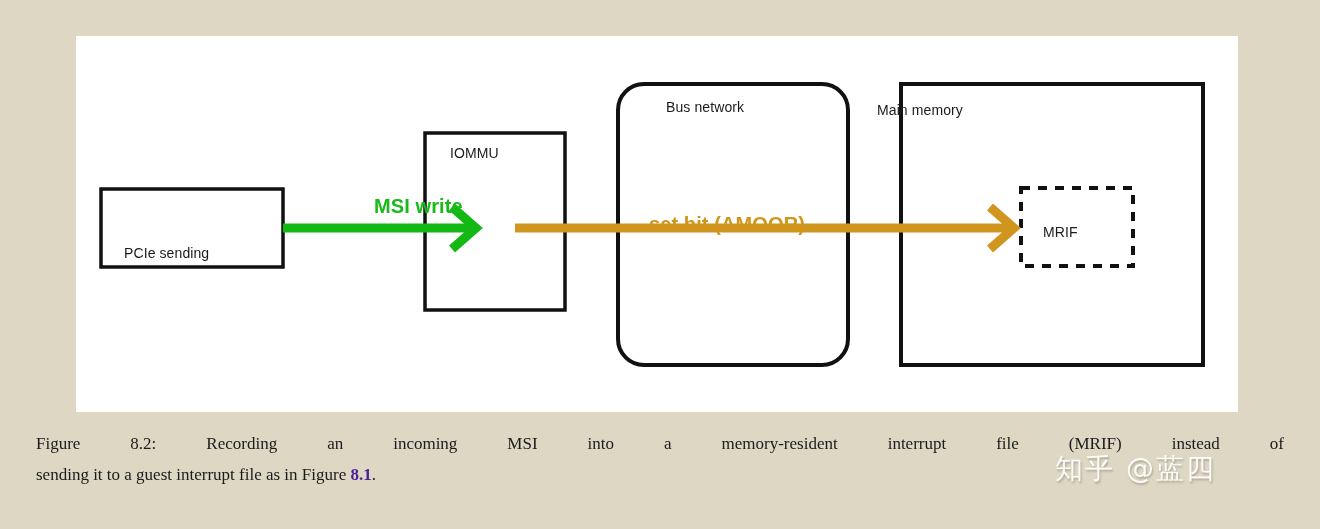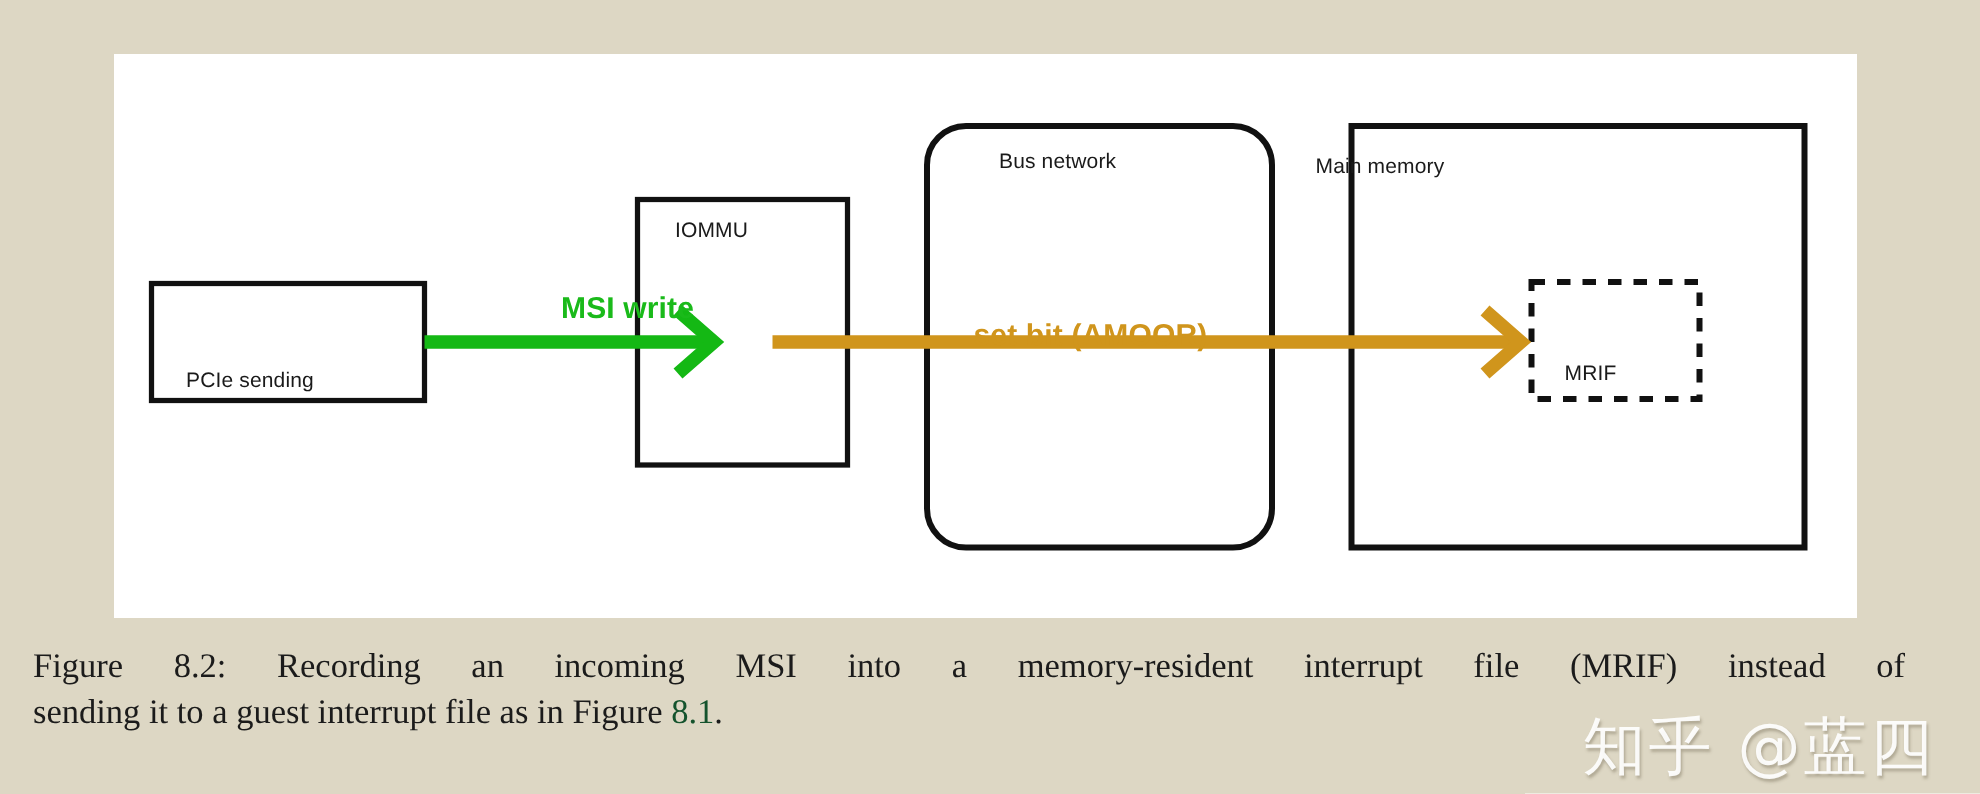--- a/index.html
+++ b/index.html
@@ -51,53 +51,54 @@
     white-space: nowrap;
     letter-spacing: 0.1px;
   }
   #label-msi-write  { color: #1aba1a; left: 298px; top: 159px; }
   #label-set-bit    { color: #d0951c; left: 573px; top: 177px; text-align: right; }
 
   #label-pcie-device { left: 48px;  top: 209px; }
   #label-iommu       { left: 374px; top: 109px;  }
   #label-bus-network { left: 590px; top: 63px;  }
   #label-main-memory { left: 801px; top: 66px;  }
-  #label-mrif        { left: 967px; top: 204px; }
+  #label-mrif        { left: 967px; top: 188px; }
 
   
   #caption {
     position: absolute;
-    left: 22px;
+    left: 36px;
     top: 428px;
     width: 1248px;
     font-family: "Liberation Serif", serif;
-    font-size: 23px;
+    font-size: 17px;
     line-height: 31px;
     color: #1b1b1b;
     text-align: justify;
     text-justify: inter-word;
   }
   #caption .link {
-    color: #14532d;
+    color: #4c1d95;
+    font-weight: bold;
   }
   #caption .line {
     display: block;
   }
   #caption .line1 {
     text-align: justify;
     text-align-last: justify;
   }
 
   
   #watermark {
     position: absolute;
     left: 1055px;
-    top: 470px;
+    top: 450px;
     font-family: "DejaVu Sans", sans-serif;
-    font-size: 42px;
+    font-size: 28px;
     color: rgba(255,255,255,0.92);
     text-shadow: 1px 2px 2px rgba(120,110,88,0.45);
     white-space: nowrap;
     letter-spacing: 2px;
     pointer-events: none;
   }
 </style>
 </head>
 <body>
 

